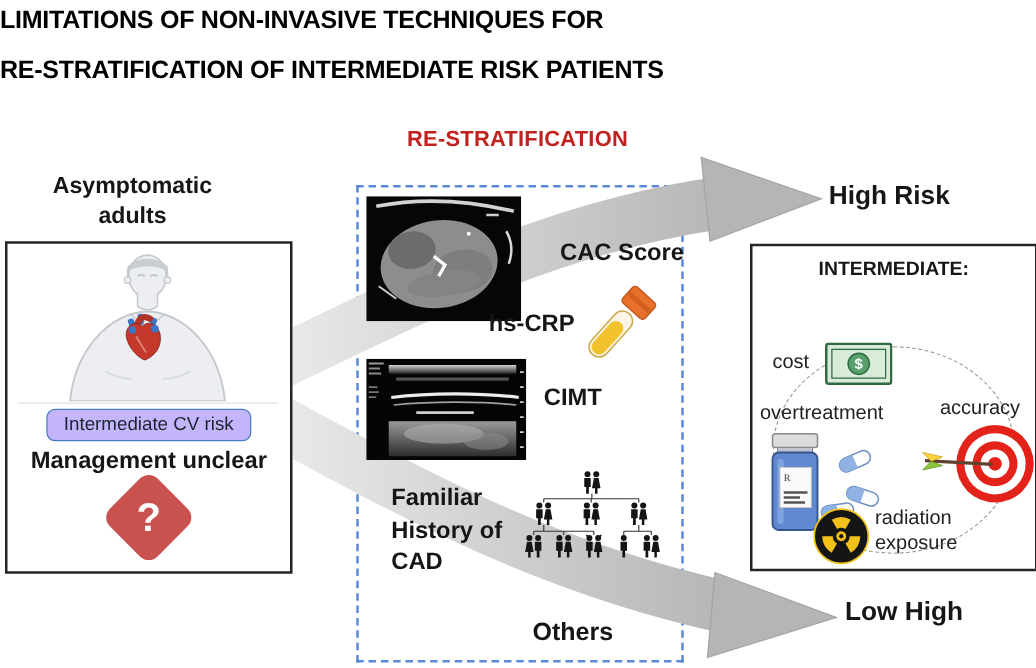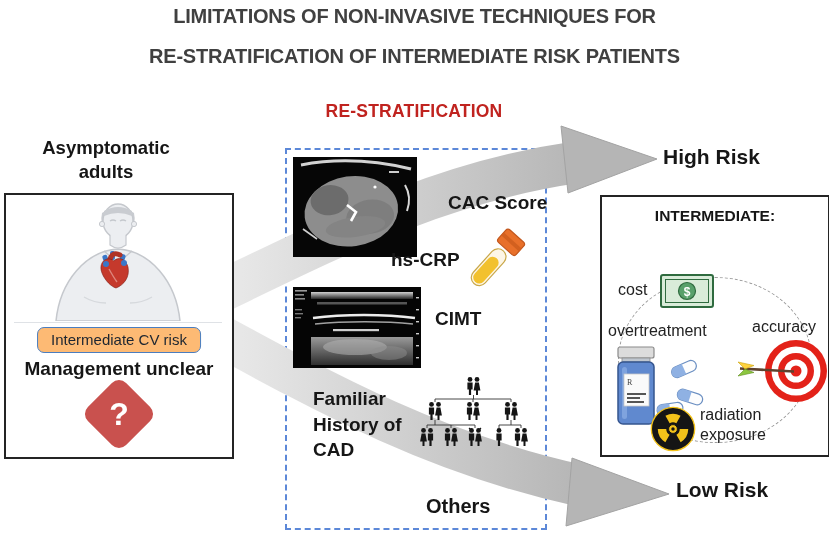--- a/index.html
+++ b/index.html
@@ -1,34 +1,34 @@
 <!DOCTYPE html>
 <html><head>
 <meta charset="utf-8">
 <style>
   html,body{margin:0;padding:0;background:#fff;}
   .canvas{position:relative;width:829px;height:534px;background:#fff;overflow:hidden;
           font-family:"Liberation Sans",sans-serif;color:#161616;}
   .abs{position:absolute;}
-  .ttl{width:100%;text-align:center;font-weight:bold;font-size:20px;letter-spacing:-0.2px;color:#404040;}
+  .ttl{width:100%;text-align:left;font-weight:bold;font-size:20px;letter-spacing:-0.2px;color:#000000;}
   .restrat{left:285px;top:101px;width:258px;text-align:center;font-weight:bold;font-size:17.5px;
            color:#c0231f;letter-spacing:0.2px;}
   .asym{left:28px;top:136px;width:156px;text-align:center;font-weight:bold;font-size:18.5px;line-height:1.3;}
   
   .panel-left{left:4px;top:193px;width:226px;height:262px;border:2px solid #242424;background:#fff;z-index:3;}
   .panel-right{left:600px;top:195px;width:226px;height:258px;border:2px solid #242424;background:#fff;z-index:3;}
   .dashed-box{left:285px;top:148px;width:258px;height:378px;border:2px dashed #5c88d8;z-index:1;}
   .mid-content{left:285px;top:148px;width:258px;height:378px;z-index:3;}
   .arrow-layer{left:0;top:0;width:829px;height:534px;z-index:2;pointer-events:none;}
   
   .human{left:22px;top:2px;}
   .baseline{left:8px;top:127px;width:208px;height:1px;background:#dfe2e6;}
   .badge{left:50%;top:132px;transform:translateX(-50%);white-space:nowrap;
          border:1.6px solid #4a7dbf;border-radius:7px;padding:3px 13px 4px;
-         font-size:15px;color:#1c2530;background:#fdba74;}
+         font-size:15px;color:#1c2530;background:#c4b5fd;}
   .mgmt{left:0;top:163px;width:100%;text-align:center;font-weight:bold;font-size:19px;}
   .diamond{left:50%;top:192px;width:54px;height:54px;transform:translateX(-50%) rotate(45deg);
            background:#c9514e;border-radius:10px;}
   .diamond span{position:absolute;left:0;top:0;width:54px;height:54px;display:flex;align-items:center;
            justify-content:center;transform:rotate(-45deg);color:#fff;font-weight:bold;font-size:32px;}
   
   .ct{left:8px;top:9px;width:124px;height:100px;}
   .cac{left:142px;top:44px;font-weight:bold;font-size:19px;white-space:nowrap;margin-left:21px;}
   .hscrp{left:106px;top:101px;font-weight:bold;font-size:19px;white-space:nowrap;}
   .tube{left:180px;top:74px;}
@@ -219,21 +219,21 @@
         <use href="#pg-woman" x="61.5" y="52"></use>
       <path d="M 52,52 l 4,4 M 64,52 l -4,4" stroke="#151515" stroke-width="1.2"></path>
       <use href="#pg-man" x="82" y="52"></use>
       <use href="#pg-man" x="100.5" y="52"></use>
         <use href="#pg-woman" x="107.5" y="52"></use>
     </svg>
     <div class="abs others">Others</div>
   </div>
 
   <div class="abs hr">High Risk</div>
-  <div class="abs lr">Low Risk</div>
+  <div class="abs lr">Low High</div>
 
   <div class="abs panel-right">
     <div class="abs rp-head">
       <div>INTERMEDIATE:</div>
     </div>
     <div class="abs dashed-circle"></div>
 
     <div class="abs lim-label cost-l">cost</div>
     <svg class="abs cost-i" width="54" height="34" viewBox="0 0 54 34">
       <rect x="1" y="1" width="52" height="32" rx="2" fill="#d9ecd9" stroke="#2f6b3f" stroke-width="2"></rect>

